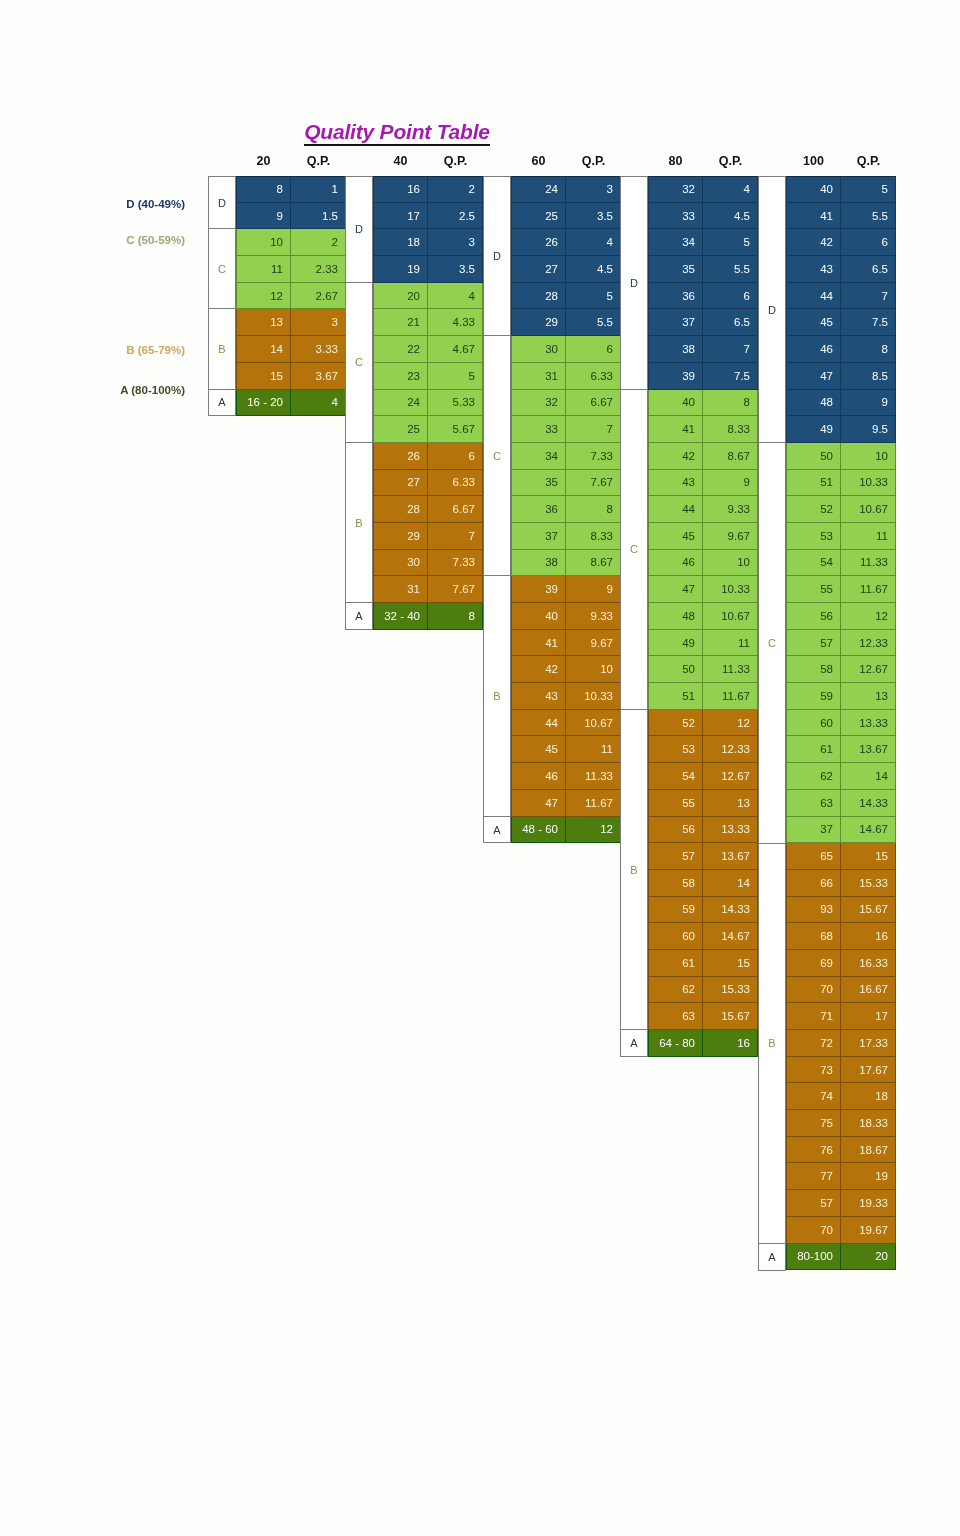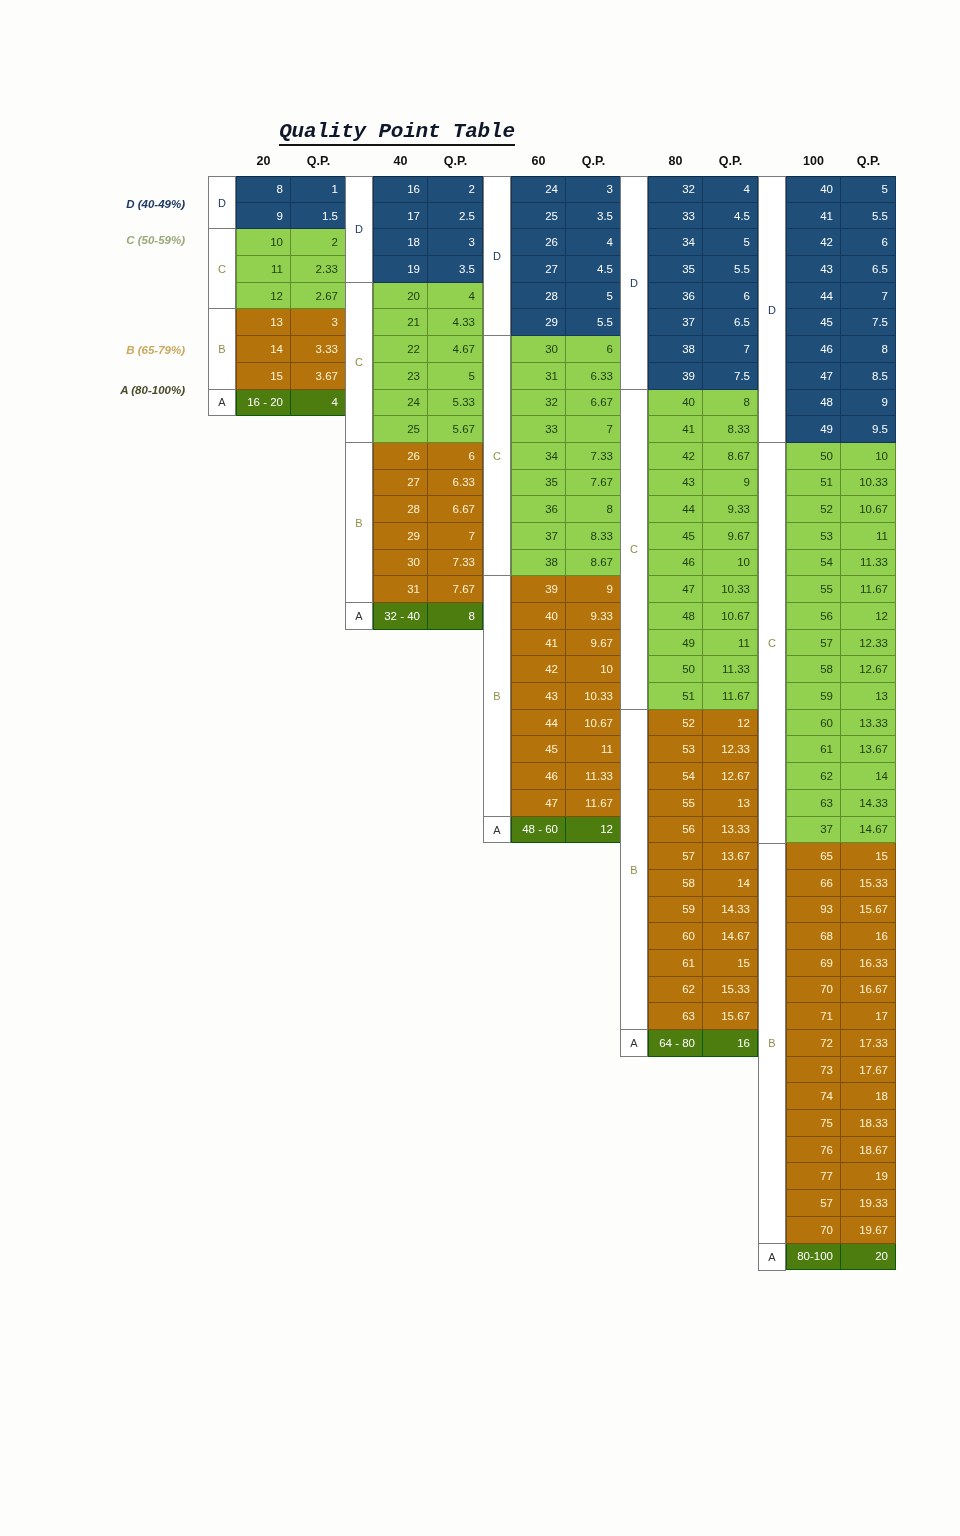--- a/index.html
+++ b/index.html
@@ -19,38 +19,36 @@
 
   
   #title {
     position: absolute;
     left: 0; top: 120px;
     width: 794px;
     text-align: center;
     font-size: 21px;
     font-weight: bold;
     font-style: italic;
-    color: #0f172a;
+    color: #a21caf;
     letter-spacing: -0.2px;
-    font-family: Liberation Mono, monospace;
   }
   #title span {
     border-bottom: 2px solid #151515;
     padding-bottom: 1px;
   }
 
   
   .legend-item {
     position: absolute;
     text-align: right;
     font-size: 11.5px;
     font-weight: bold;
     white-space: nowrap;
     width: 160px;
-    font-style: italic;
   }
 
   
   .group {
     position: absolute;
     top: 176px;
   }
   .grp-head {
     position: absolute;
     top: -22px;

